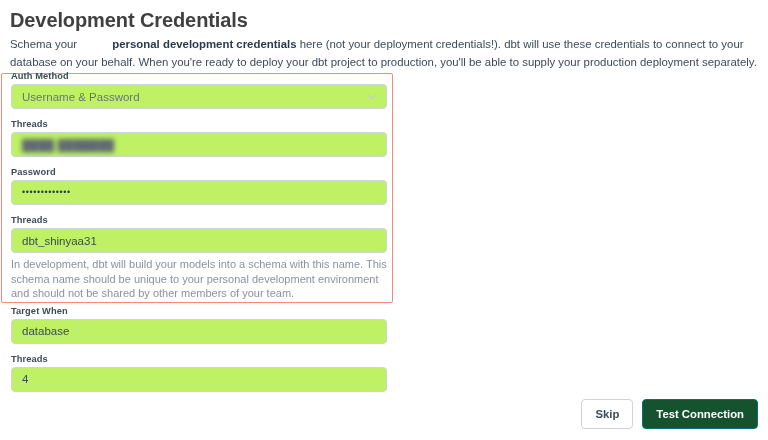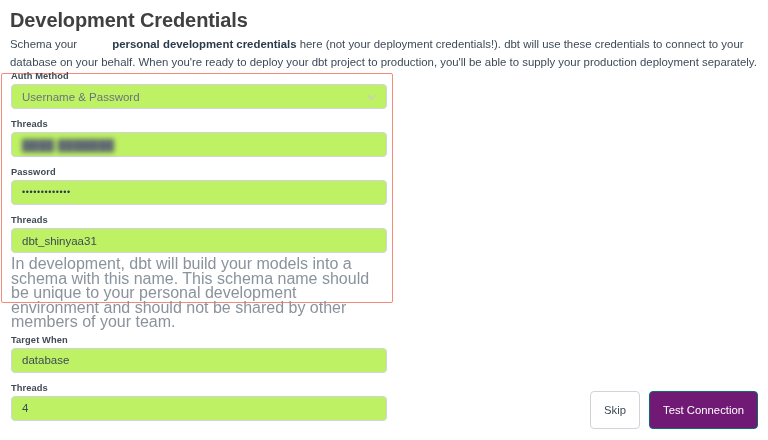--- a/index.html
+++ b/index.html
@@ -106,53 +106,54 @@
   }
   .pwd-dots {
     font-size: 9px;
     letter-spacing: 0.6px;
     color: #2b3a4a;
     line-height: 1;
   }
 
   .help-text {
     width: 378px;
-    font-size: 16px;
+    font-size: 11px;
     line-height: 14.6px;
     color: #8a939c;
     margin-top: 4px;
   }
 
   
   .footer {
     position: absolute;
     right: 10px;
     bottom: 11px;
     display: flex;
     align-items: center;
     gap: 9px;
   }
   .btn {
-    height: 38px;
+    height: 30px;
     border-radius: 4px;
     font-size: 11.3px;
     display: inline-flex;
     align-items: center;
     justify-content: center;
     cursor: pointer;
     white-space: nowrap;
+    font-weight: bold;
   }
   .btn-secondary {
     background: #ffffff;
     border: 1px solid #ced4da;
     color: #3d4a57;
     padding: 0 13px;
   }
   .btn-primary {
-    background: #701a75;
+    background: #14532d;
     border: 1px solid #0d6e6e;
     color: #ffffff;
     padding: 0 13px;
   }
 </style>
 </head>
 <body>
 
 <div class="page">
 

